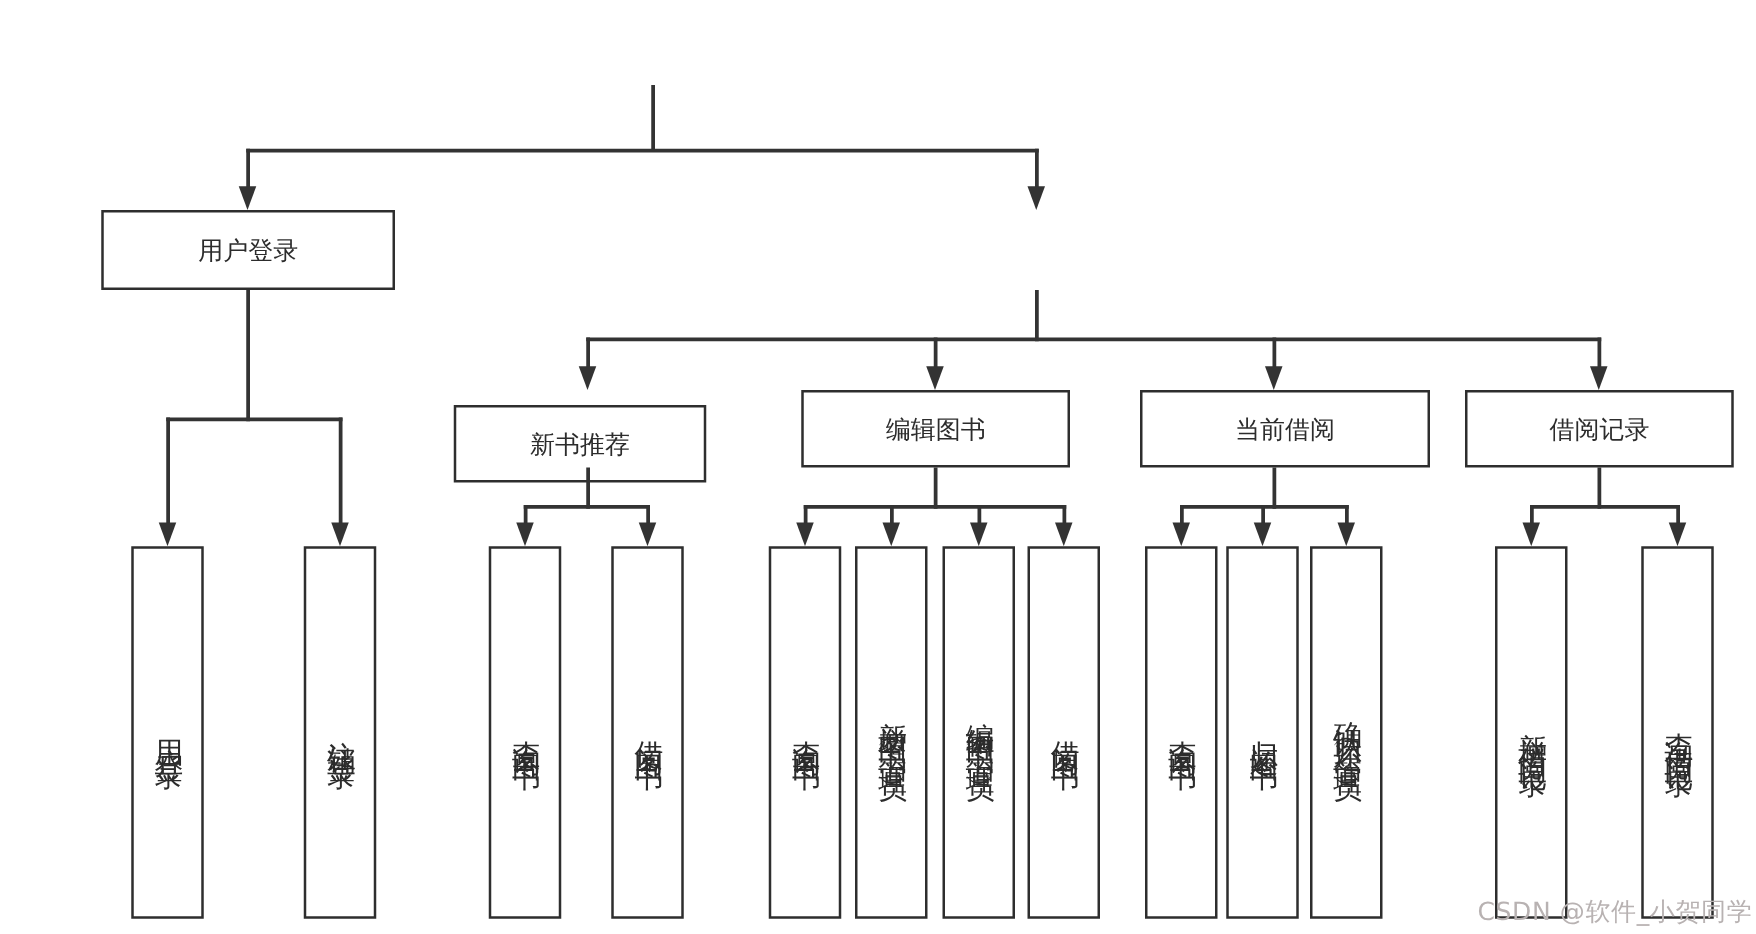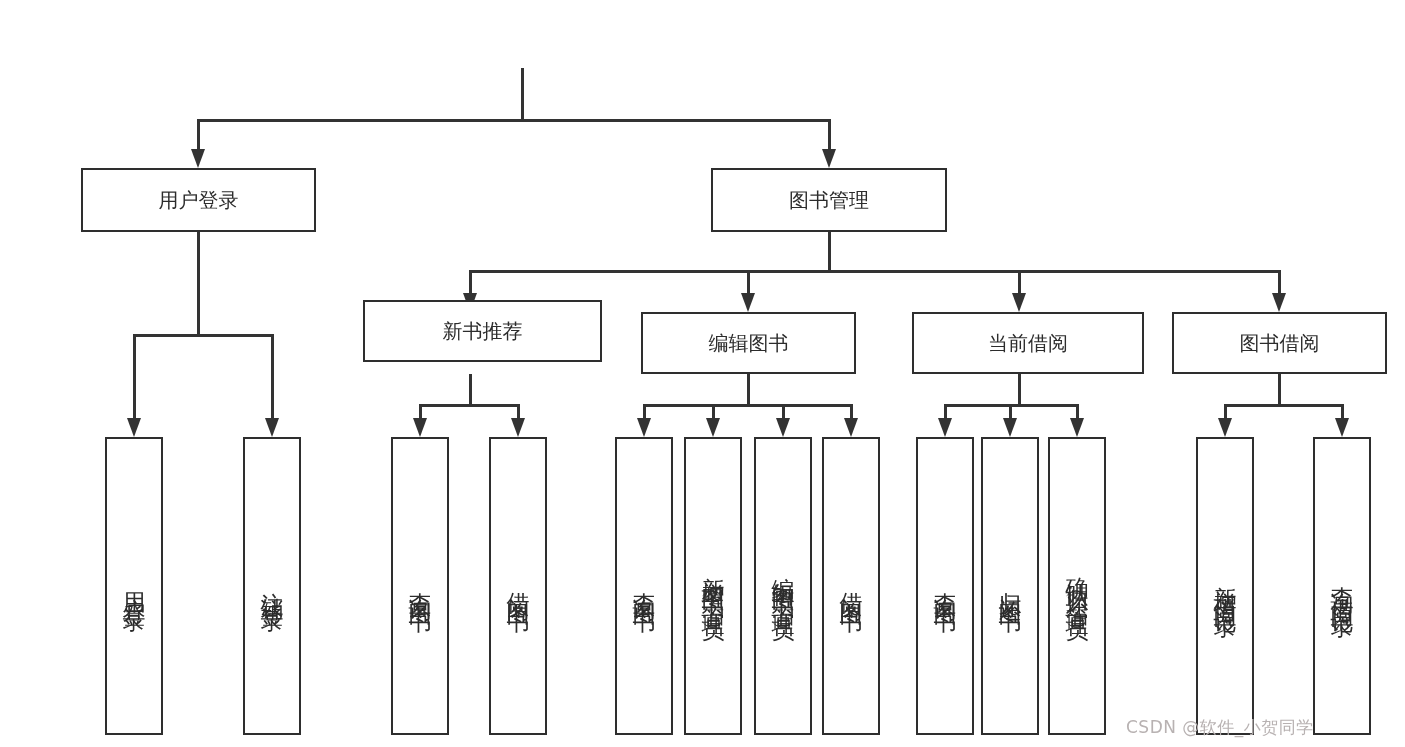--- a/index.html
+++ b/index.html
@@ -44,22 +44,22 @@
   .vl{position:absolute;width:3px;background:var(--line);}
   .hl{position:absolute;height:3px;background:var(--line);}
   .ar{
     position:absolute;width:0;height:0;
     border-left:7px solid transparent;
     border-right:7px solid transparent;
     border-top:19px solid var(--line);
   }
   .watermark{
     position:absolute;
-    left:1126px;top:716px;
-    font-size:17px;
+    left:1182px;top:716px;
+    font-size:20px;
     color:var(--watermark);
     letter-spacing:0.5px;
     white-space:nowrap;
   }
 </style>
 </head>
 <body>
 
 <div class="canvas">
 
@@ -67,53 +67,50 @@
   <div class="vl" style="left:521px;top:68px;height:53px"></div>
   <div class="hl" style="left:197px;top:119px;width:634px"></div>
   <div class="vl" style="left:197px;top:119px;height:31px"></div>
   <div class="ar" style="left:191px;top:149px"></div>
   <div class="vl" style="left:828px;top:119px;height:31px"></div>
   <div class="ar" style="left:822px;top:149px"></div>
 
   <div class="node" style="left:81px;top:168px;width:235px;height:64px">
     <span>用户登录</span>
   </div>
-  <div class="node" style="left:711px;top:168px;width:236px;height:64px">
-    <span>图书管理</span>
-  </div>
 
   <div class="vl" style="left:197px;top:232px;height:105px"></div>
   <div class="hl" style="left:133px;top:334px;width:141px"></div>
   <div class="vl" style="left:133px;top:334px;height:85px"></div>
   <div class="ar" style="left:127px;top:418px"></div>
   <div class="vl" style="left:271px;top:334px;height:85px"></div>
   <div class="ar" style="left:265px;top:418px"></div>
 
   <div class="vl" style="left:828px;top:232px;height:41px"></div>
   <div class="hl" style="left:469px;top:270px;width:812px"></div>
   <div class="vl" style="left:469px;top:270px;height:24px"></div>
   <div class="ar" style="left:463px;top:293px"></div>
   <div class="vl" style="left:747px;top:270px;height:24px"></div>
   <div class="ar" style="left:741px;top:293px"></div>
   <div class="vl" style="left:1018px;top:270px;height:24px"></div>
   <div class="ar" style="left:1012px;top:293px"></div>
   <div class="vl" style="left:1278px;top:270px;height:24px"></div>
   <div class="ar" style="left:1272px;top:293px"></div>
 
-  <div class="node" style="left:363px;top:300px;width:239px;height:62px">
+  <div class="node" style="left:363px;top:324px;width:202px;height:62px">
     <span>新书推荐</span>
   </div>
   <div class="node" style="left:641px;top:312px;width:215px;height:62px">
     <span>编辑图书</span>
   </div>
   <div class="node" style="left:912px;top:312px;width:232px;height:62px">
     <span>当前借阅</span>
   </div>
   <div class="node" style="left:1172px;top:312px;width:215px;height:62px">
-    <span>图书借阅</span>
+    <span>借阅记录</span>
   </div>
 
   <div class="vl" style="left:469px;top:374px;height:33px"></div>
   <div class="vl" style="left:747px;top:374px;height:33px"></div>
   <div class="vl" style="left:1018px;top:374px;height:33px"></div>
   <div class="vl" style="left:1278px;top:374px;height:33px"></div>
 
   <div class="hl" style="left:419px;top:404px;width:101px"></div>
   <div class="hl" style="left:643px;top:404px;width:210px"></div>
   <div class="hl" style="left:944px;top:404px;width:135px"></div>

